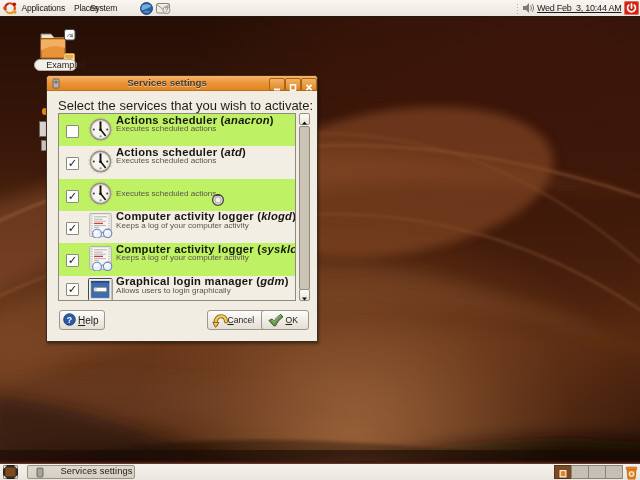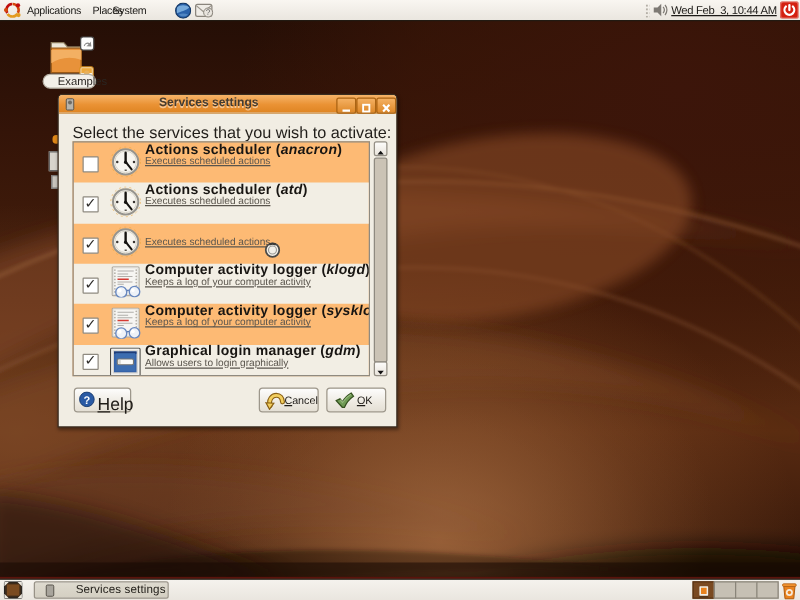--- a/index.html
+++ b/index.html
@@ -7,27 +7,27 @@
 #panel{left:0;top:0;width:640px;height:16px;background:linear-gradient(#f9f6f1,#eae6df);border-bottom:1px solid #221a12;}
 .menutxt{top:3px;font-size:8.5px;color:#1c1a17;letter-spacing:-0.2px;}
 #clocktxt{top:3px;font-size:9px;color:#1c1a17;letter-spacing:-0.25px;white-space:pre;}
 
 #win{left:46px;top:75px;width:270px;height:265px;background:#f1ede3;border:1px solid #3a2d20;border-radius:4px 4px 0 0;box-shadow:1px 2px 3px rgba(0,0,0,.4);}
 #titlebar{left:0;top:0;width:270px;height:14px;background:linear-gradient(#f6b469,#ea9234 55%,#df8523);border-bottom:1px solid #c07115;border-radius:3px 3px 0 0;}
 #title{width:240px;left:0px;top:1px;text-align:center;font-size:9.7px;font-weight:bold;color:#443c32;text-shadow:0 1px 0 rgba(255,255,255,.5);}
 .tbtn{top:2px;width:14px;height:11px;background:linear-gradient(#f4b062,#de8828);border:1px solid #aa6414;border-radius:2px;}
 
 #selecttxt{left:11px;top:22px;font-size:13px;color:#211e1a;}
-#listbox{left:11px;top:37px;width:236px;height:186px;background:#fdba74;border:1px solid #8f8a80;overflow:hidden;}
+#listbox{left:11px;top:37px;width:236px;height:186px;background:#bef264;border:1px solid #8f8a80;overflow:hidden;}
 .row{left:0;width:240px;height:32.3px;}
 .row.alt{background:#f2eee4;}
 .ck{left:7px;top:11px;width:11px;height:11px;background:#fff;border:1px solid #8f8a80;border-radius:1px;font-size:11.5px;line-height:11px;color:#2d2b28;text-align:center;}
 .icon{left:28.5px;top:2.5px;width:25px;height:25px;}
 .rt{left:57px;top:-0.5px;font-size:11.2px;line-height:13px;font-weight:bold;color:#181512;white-space:pre;letter-spacing:0.25px;}
-.rd{left:57px;top:10px;font-size:8.1px;line-height:9px;color:#5a554d;white-space:pre;text-decoration:underline;}
+.rd{left:57px;top:10px;font-size:8.1px;line-height:9px;color:#5a554d;white-space:pre;}
 
 #sbar{left:252px;top:37px;width:11px;height:188px;}
 .sbtn{left:0;width:9px;height:10px;background:linear-gradient(#fdfcfa,#e9e4db);border:1px solid #948f85;border-radius:2px;}
 #sthumb{left:0;top:13px;width:9px;height:162px;background:#cbc3b5;border:1px solid #8f8a80;border-radius:2px;}
 
 .btn{background:linear-gradient(#fdfdfc,#eeeae2 60%,#e4dfd4);border:1px solid #9d978b;border-radius:3px;font-size:8.8px;color:#1e1b17;}
 
 #taskbar{left:0;top:463px;width:640px;height:17px;background:linear-gradient(#f5f2ed,#e9e5de);border-top:1px solid #454038;}
 .task{top:1px;height:12px;background:linear-gradient(#f4f1eb,#e2ddd3);border:1px solid #989287;border-radius:2px;font-size:9.3px;color:#24211c;letter-spacing:0.1px;}
 .ws{top:1px;width:16px;height:12px;background:#c6c0b4;border:1px solid #8a857a;}
@@ -241,23 +241,23 @@
             <path d="M2,3.5 L4.5,6.5 L7,3.5 Z" fill="#111"></path>
           </svg></div>
  </div>
 
  <div class="abs btn" style="left:12px;top:234px;width:44px;height:18px;">
   <svg class="abs" width="13" height="13" viewBox="0 0 14 14" style="left:3px;top:2px;">
    <circle cx="7" cy="7" r="6.3" fill="#2a5aa4"></circle>
    <circle cx="7" cy="7" r="6.3" fill="none" stroke="#173a6e" stroke-width="0.8"></circle>
    <text x="7" y="10.6" font-size="9.5" font-weight="bold" text-anchor="middle" fill="#fff">?</text>
   </svg>
-  <span class="abs" style="left:18px;top:4px;font-size:14px;"><u>H</u>elp</span>
- </div>
- <div class="abs btn" style="left:160px;top:234px;width:46px;height:18px;">
+  <span class="abs" style="left:18px;top:4px;font-size:10px;"><u>H</u>elp</span>
+ </div>
+ <div class="abs btn" style="left:160px;top:234px;width:46px;height:18px;padding-left:19px;">
   <svg class="abs" width="17" height="16" viewBox="0 0 17 16" style="left:3px;top:1px;">
    <path d="M5,12.5 C3.6,7.5 6.8,4.2 10,4.2 C12.8,4.2 14.8,6.2 15,9.5" fill="none" stroke="#8a6014" stroke-width="4" stroke-linecap="round"></path>
    <path d="M5,12.5 C3.6,7.5 6.8,4.2 10,4.2 C12.8,4.2 14.8,6.2 15,9.5" fill="none" stroke="#f2ce5e" stroke-width="2.2" stroke-linecap="round"></path>
    <path d="M1.8,10.2 L8,10.6 L4.6,15.4 Z" fill="#f2ce5e" stroke="#8a6014" stroke-width="1"></path>
   </svg>
   <span class="abs" style="left:19.5px;top:4px;font-size:8.6px;"><u>C</u>ancel</span>
  </div>
  <div class="abs btn" style="left:213.5px;top:234px;width:46px;height:18px;">
   <svg class="abs" width="17" height="15" viewBox="0 0 17 15" style="left:5px;top:1px;">
    <path d="M2,8.5 L5,7 L7,9.5 C9,6 11.2,4 14,2.5 L15.8,5 C12.2,7.5 10,10.5 8.6,13.8 L6.8,13.8 Z" fill="#6f9a54" stroke="#35511f" stroke-width="1"></path>

